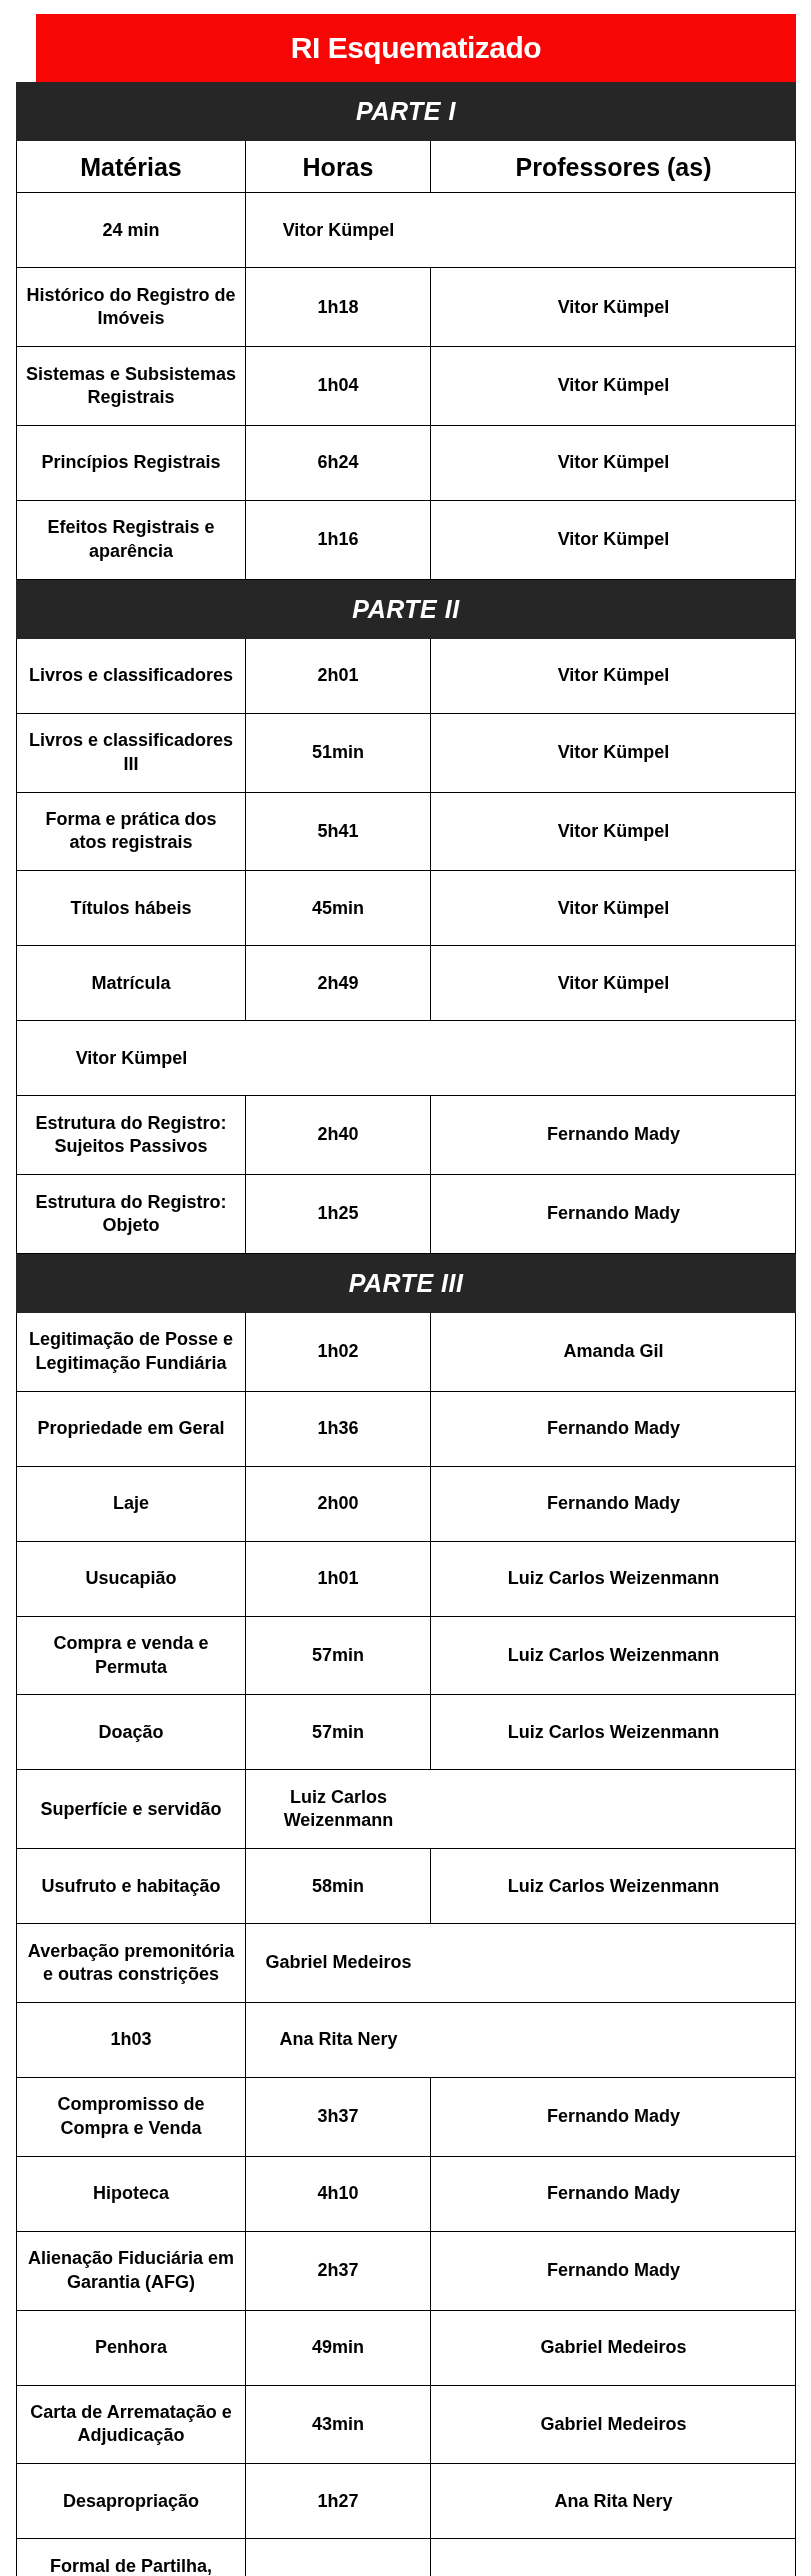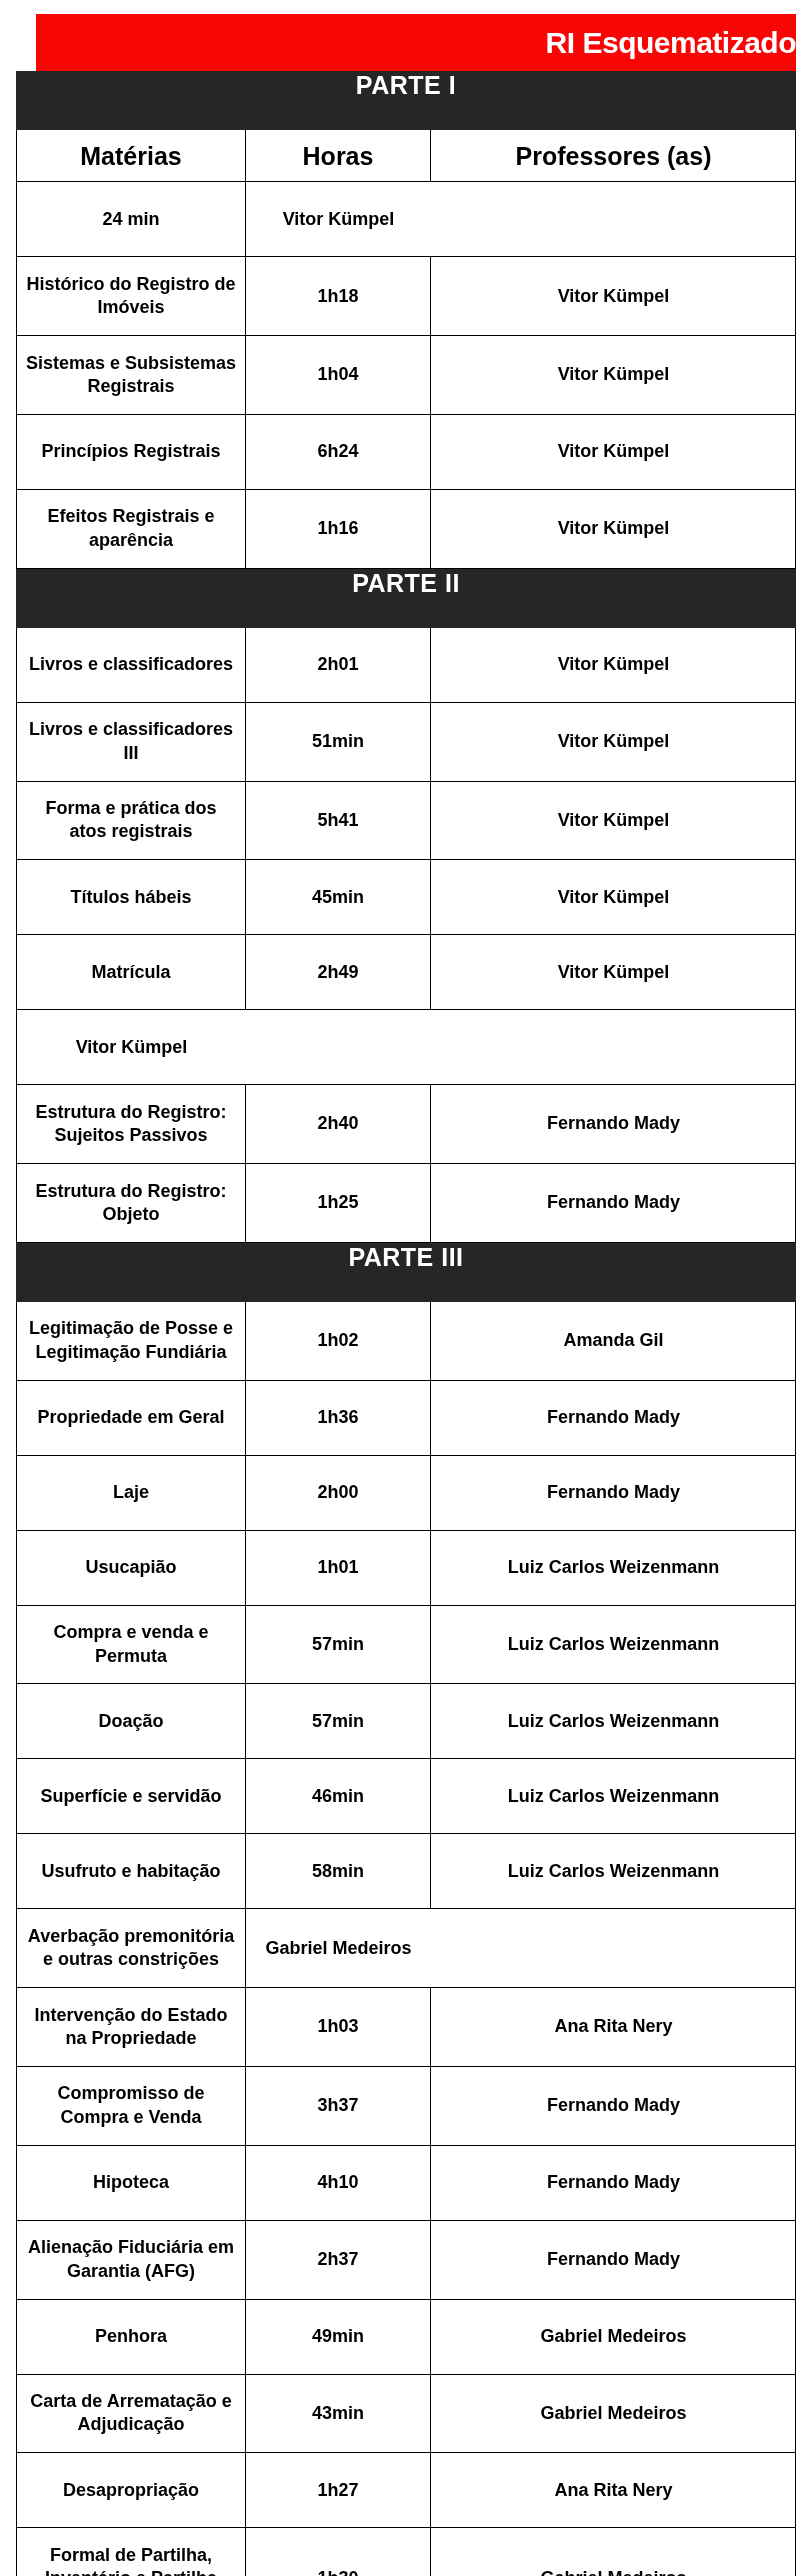--- a/index.html
+++ b/index.html
@@ -16,32 +16,32 @@
   body{
     width:812px;
     font-family:"Liberation Sans","DejaVu Sans",sans-serif;
     color:var(--text-black);
     padding:14.4px 16px 43px 16px;
   }
   .sheet{ width:780px; }
 
   .title-bar{
     background:var(--accent-red);
-    height:57px;
-    display:flex; align-items:center; justify-content:flex-end;margin-left:20px;
+    height:68px;
+    display:flex; align-items:center; justify-content:center;margin-left:20px;
   }
   .title-bar .title-text{
     color:var(--header-white);
     font-size:30px; font-weight:700; letter-spacing:-0.5px;
   }
 
   .section-bar{
     background:var(--bar-dark);
     height:59px;
-    display:flex; align-items:flex-start; justify-content:center;
+    display:flex; align-items:center; justify-content:center;font-style:italic;
   }
   .section-bar .section-label{
     color:var(--header-white);
     font-size:25px; font-weight:700; letter-spacing:0.5px;
   }
 
   .rows{
     border-left:1px solid var(--border-black);
     border-right:1px solid var(--border-black);
   }
@@ -209,37 +209,35 @@
   </div>
 
   <div class="grid-row">
     <div class="cell c1">Doação</div>
     <div class="cell c2">57min</div>
     <div class="cell c3">Luiz Carlos Weizenmann</div>
   </div>
 
   <div class="grid-row">
     <div class="cell c1">Superfície e servidão</div>
-    <div class="cell c2">46min</div>
     <div class="cell c3">Luiz Carlos Weizenmann</div>
   </div>
 
   <div class="grid-row">
     <div class="cell c1">Usufruto e habitação</div>
     <div class="cell c2">58min</div>
     <div class="cell c3">Luiz Carlos Weizenmann</div>
   </div>
 
   <div class="grid-row">
     <div class="cell c1">Averbação premonitória e outras constrições</div>
     <div class="cell c3">Gabriel Medeiros</div>
   </div>
 
   <div class="grid-row">
-    <div class="cell c1">Intervenção do Estado na Propriedade</div>
     <div class="cell c2">1h03</div>
     <div class="cell c3">Ana Rita Nery</div>
   </div>
 
   <div class="grid-row">
     <div class="cell c1">Compromisso de Compra e Venda</div>
     <div class="cell c2">3h37</div>
     <div class="cell c3">Fernando Mady</div>
   </div>
 

